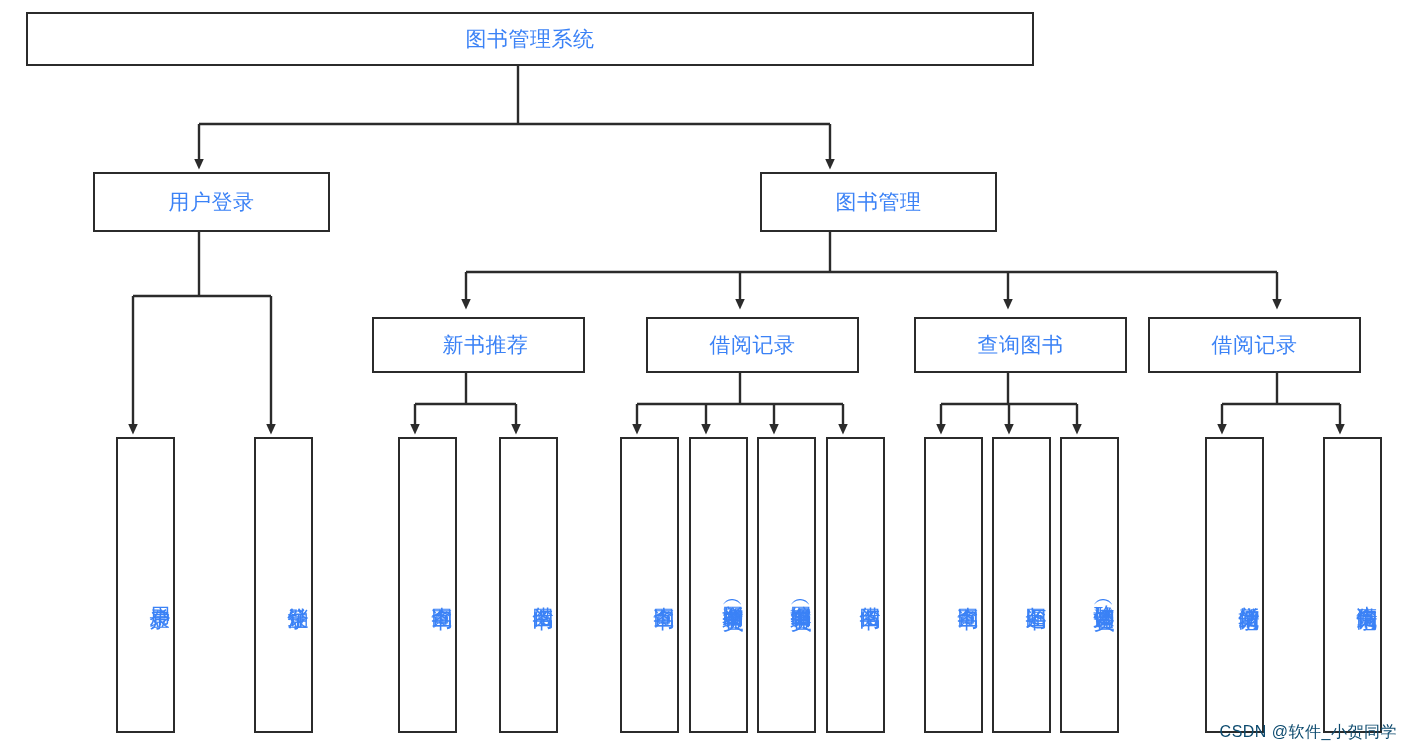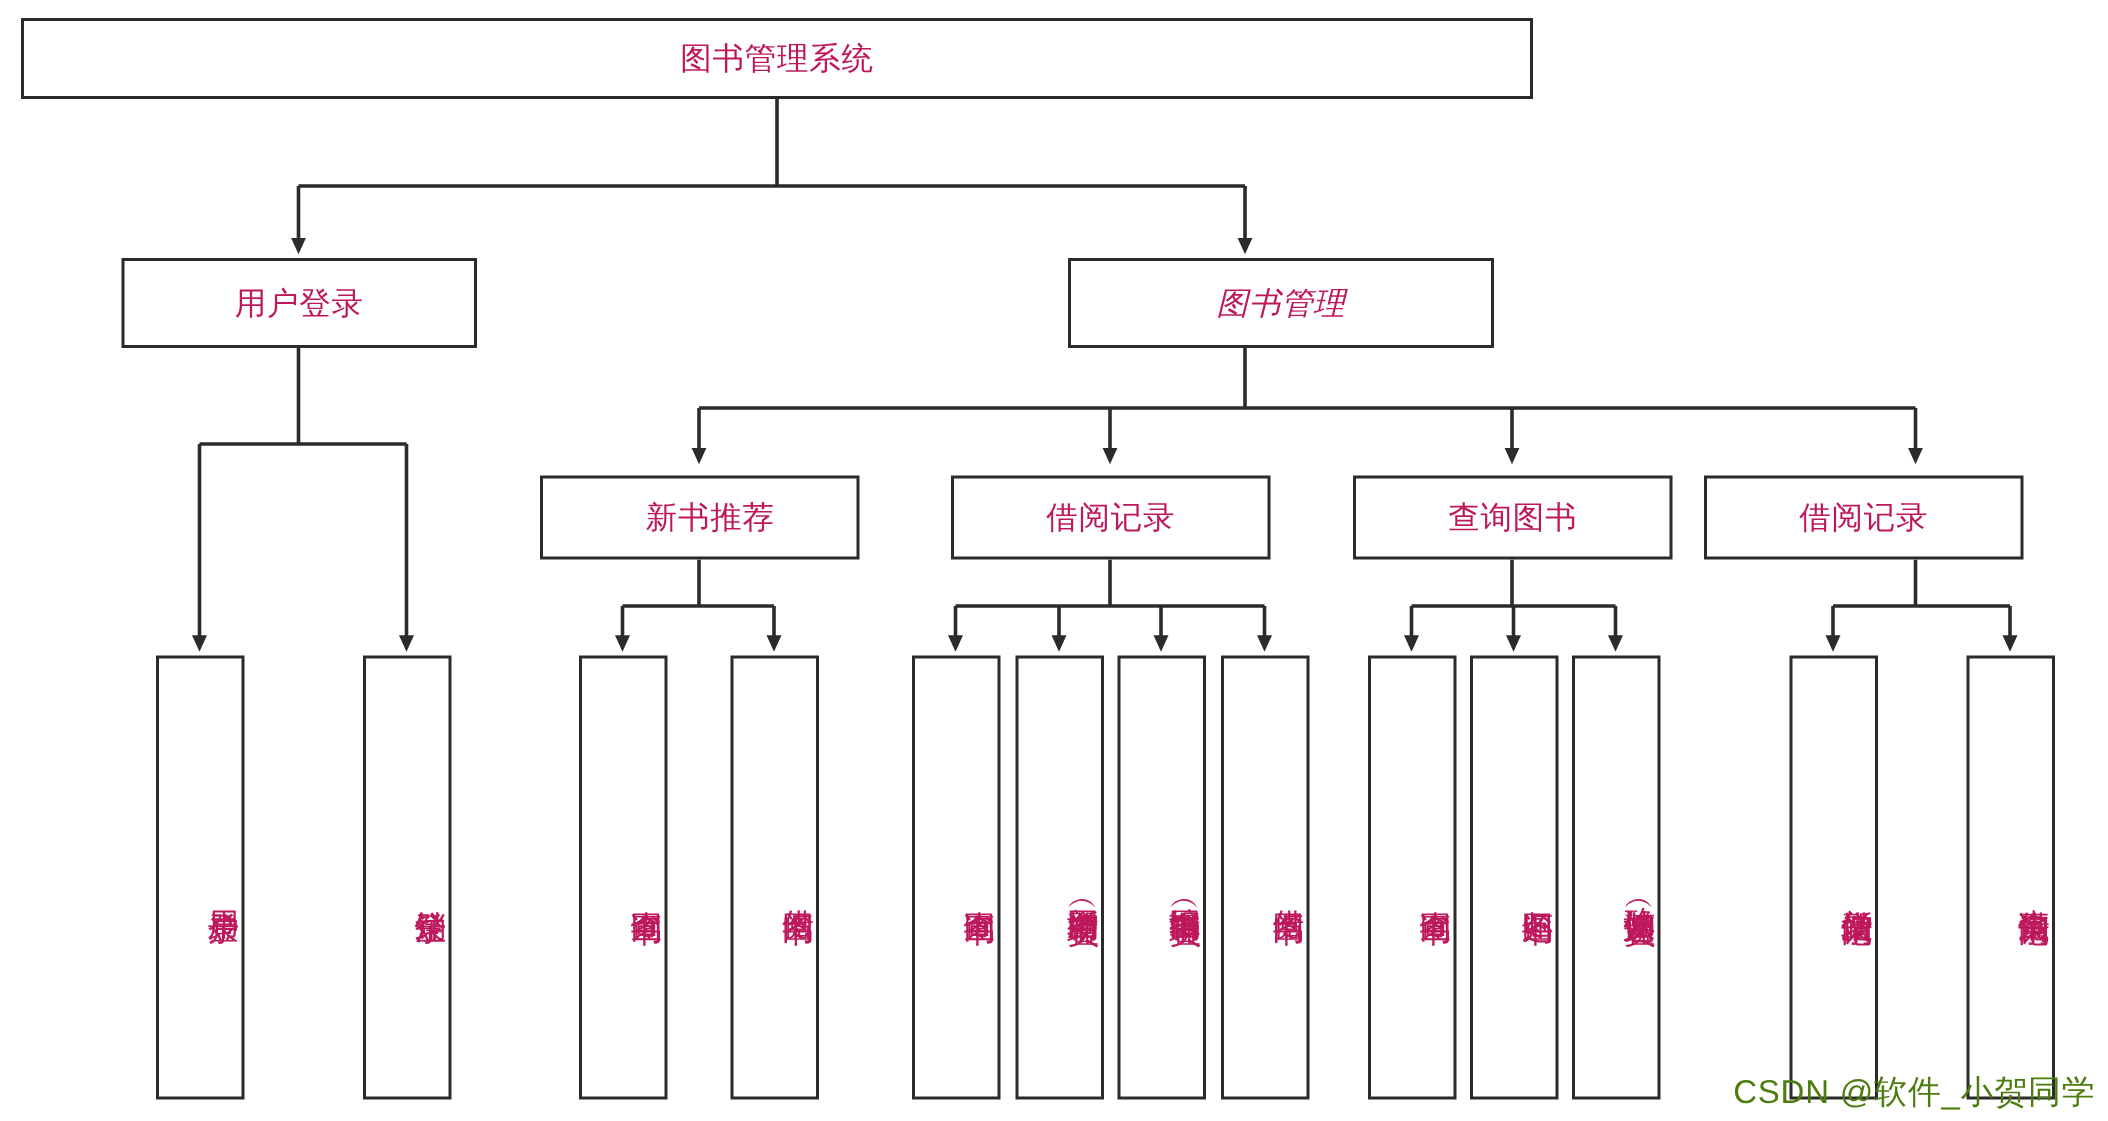--- a/index.html
+++ b/index.html
@@ -18,21 +18,22 @@
     overflow: hidden;
   }
   .node {
     position: absolute;
     box-sizing: border-box;
     border: 2px solid #2b2b2b;
     background: #ffffff;
     display: flex;
     align-items: center;
     justify-content: center;
-    color: #be185d;
+    color: #3b82f6;
+    margin-left: 12px;
   }
   .node.horiz {
     font-size: 21px;
     letter-spacing: 0.5px;
   }
   .node.vert {
     writing-mode: vertical-rl;
     text-orientation: upright;
     font-size: 21px;
     line-height: 1.28;
@@ -58,22 +59,22 @@
     stroke-width: 2.4;
     fill: none;
   }
   .arrowhead {
     fill: #2b2b2b;
   }
   #watermark {
     position: absolute;
     right: 8px;
     bottom: 4px;
-    font-size: 22px;
-    color: #4d7c0f;
+    font-size: 16px;
+    color: #0c4a6e;
     letter-spacing: 0.5px;
     white-space: nowrap;
   }
 </style>
 </head>
 <body>
 
 <div id="canvas">
 
   <svg id="wires" viewBox="0 0 1405 747">
@@ -125,21 +126,21 @@
     <path class="wire" d="M1340,404 L1340,425" marker-end="url(#arrow)"></path>
   </svg>
 
   <div class="node horiz" style="left:14px; top:12px; width:1008px; height:54px;">
     <span class="lbl">图书管理系统</span>
   </div>
 
   <div class="node horiz" style="left:81px; top:172px; width:237px; height:60px;">
     <span class="lbl">用户登录</span>
   </div>
-  <div class="node horiz" style="left:712px; top:172px; width:284px; height:60px;font-style:italic;">
+  <div class="node horiz" style="left:748px; top:172px; width:237px; height:60px;">
     <span class="lbl">图书管理</span>
   </div>
 
   <div class="node horiz" style="left:360px; top:317px; width:213px; height:56px;padding-left:14px;">
     <span class="lbl">新书推荐</span>
   </div>
   <div class="node horiz" style="left:634px; top:317px; width:213px; height:56px;">
     <span class="lbl">借阅记录</span>
   </div>
   <div class="node horiz" style="left:902px; top:317px; width:213px; height:56px;">

